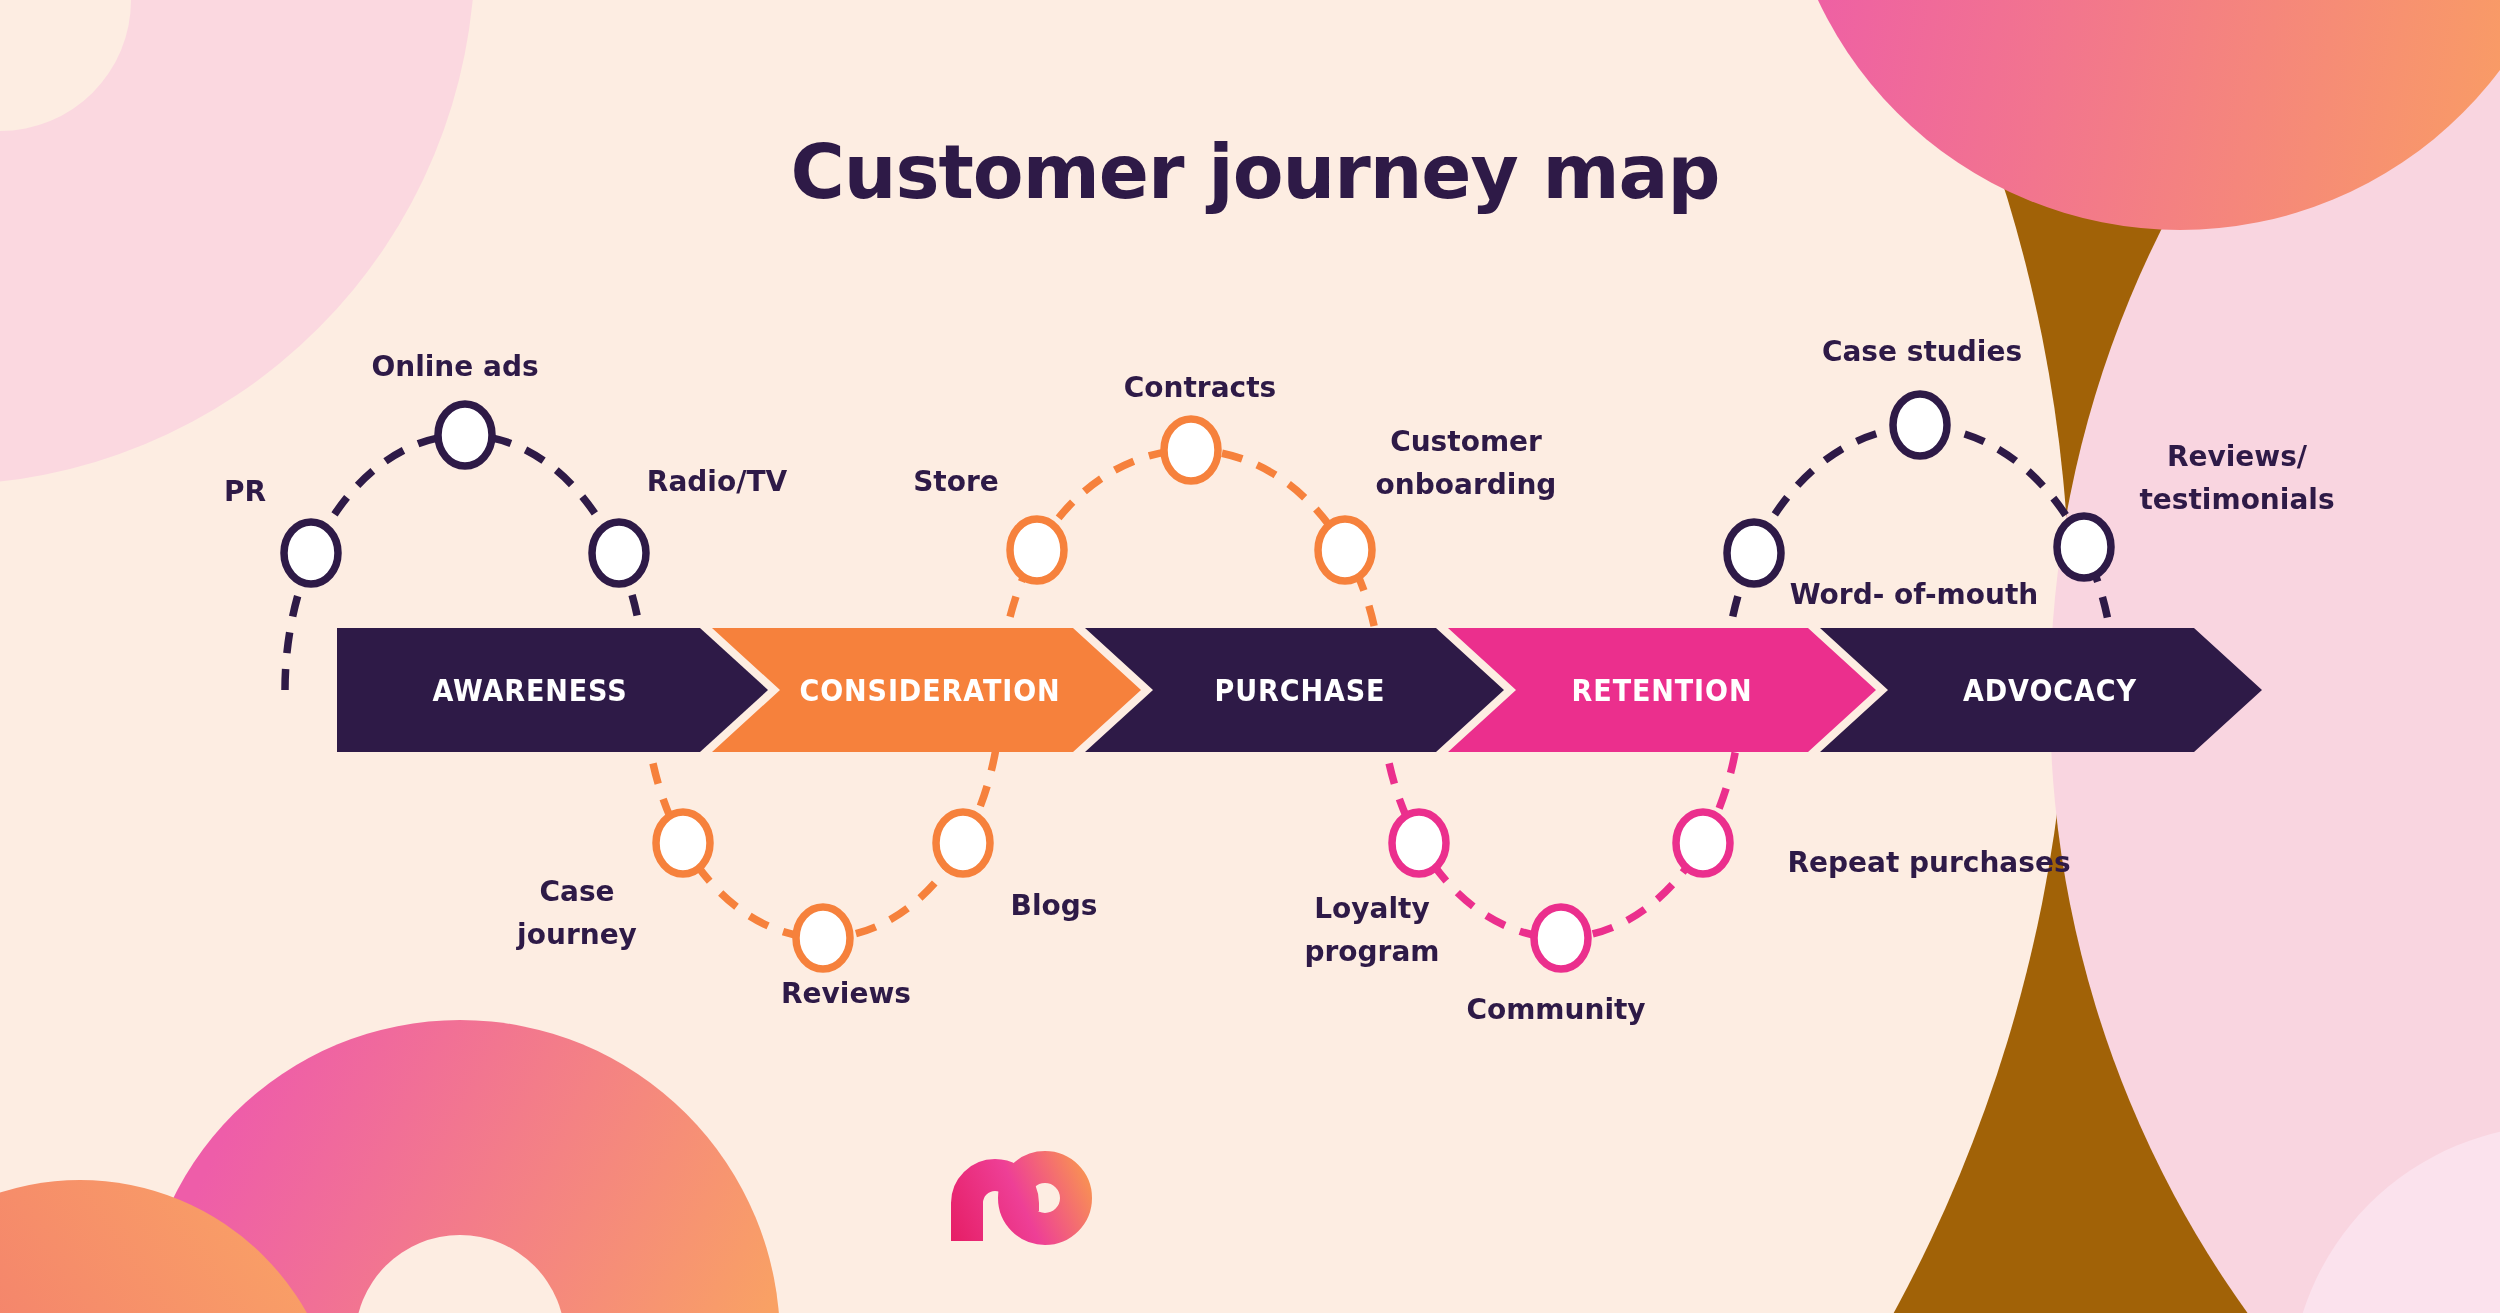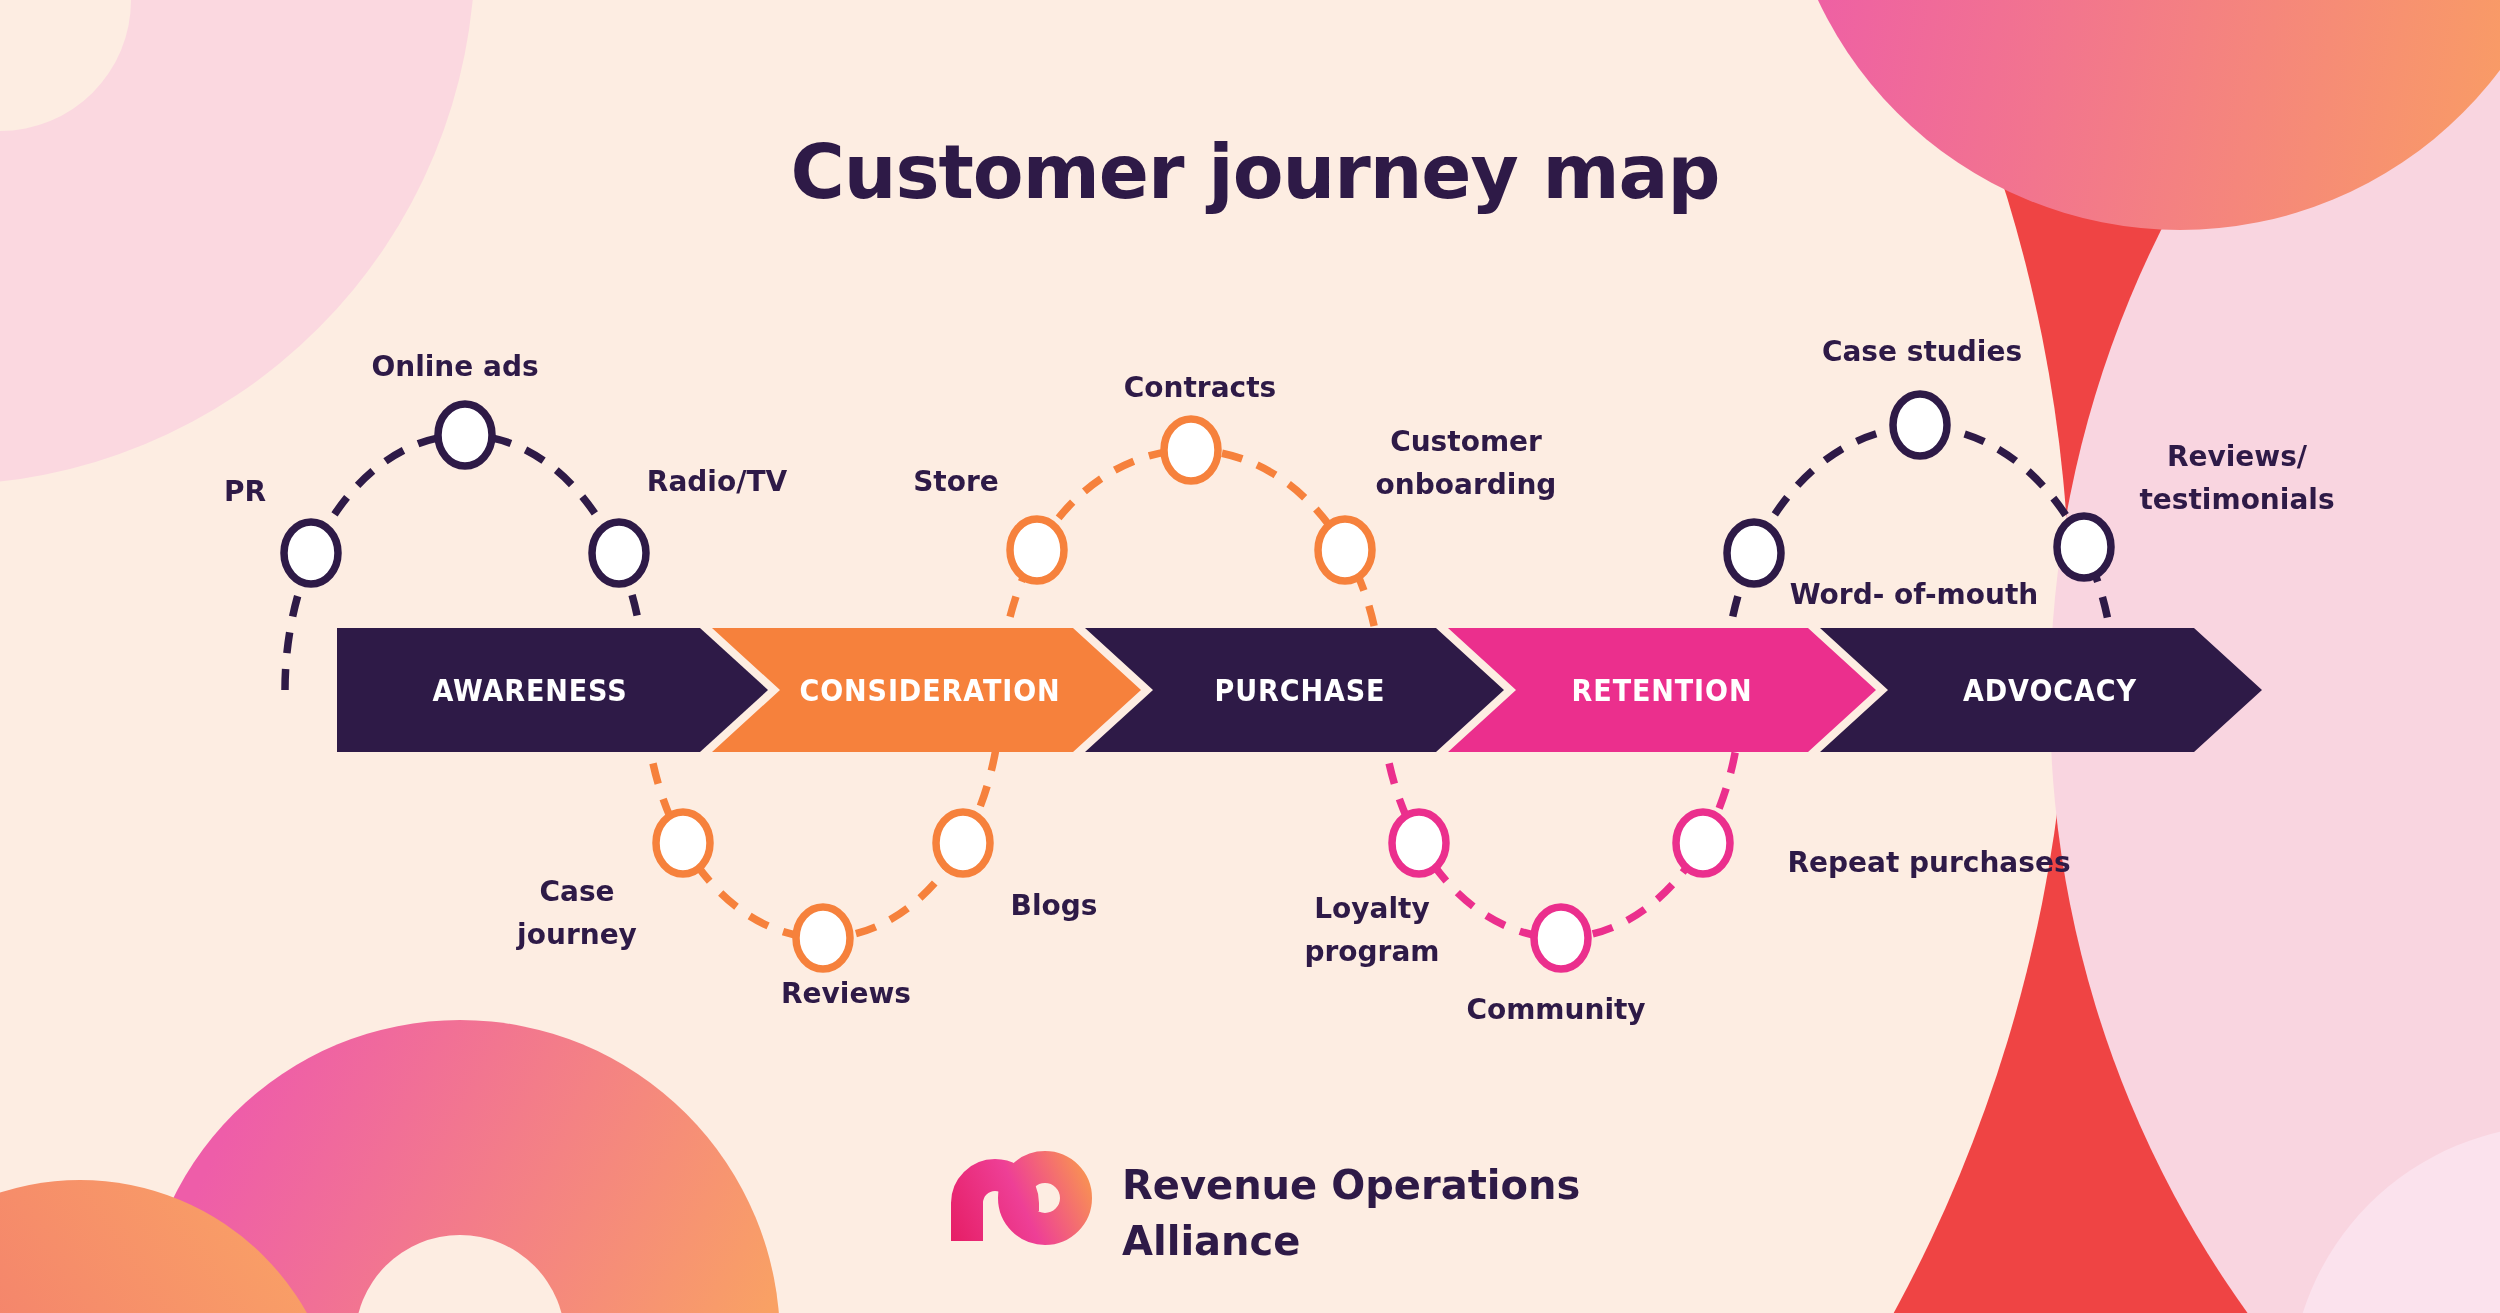--- a/index.html
+++ b/index.html
@@ -1,18 +1,18 @@
 <!DOCTYPE html>
 <html><head>
 <meta charset="utf-8">
 <style>
   html,body { margin:0; padding:0; }
   .canvas {
     position:relative; width:2500px; height:1313px; overflow:hidden;
-    background:#ef4444;
+    background:#a16207;
     font-family:"DejaVu Sans", sans-serif;
   }
   .layer { position:absolute; left:0; top:0; }
   .page-title {
     position:absolute; left:1255px; top:172px; transform:translate(-50%,-50%);
     font-size:74px; font-weight:bold; color:#2e1a47; white-space:nowrap; letter-spacing:-1px;
   }
   .tp-label {
     position:absolute; transform:translate(-50%,-50%); text-align:center;
     color:#2e1a47; font-weight:bold; font-size:28px; line-height:1.55; white-space:nowrap;
@@ -151,18 +151,14 @@
       <span>Word- of-mouth</span>
     </div>
   <div class="tp-label" style="left:1922px; top:352px;">
       <span>Case studies</span>
     </div>
   <div class="tp-label" style="left:2237px; top:478px;">
       <span>Reviews/</span>
       <span>testimonials</span>
     </div>
 
-  <div class="brand-text">
-    <span>Revenue Operations</span>
-    <span>Alliance</span>
-  </div>
 
 </div>
 
 </body></html>

